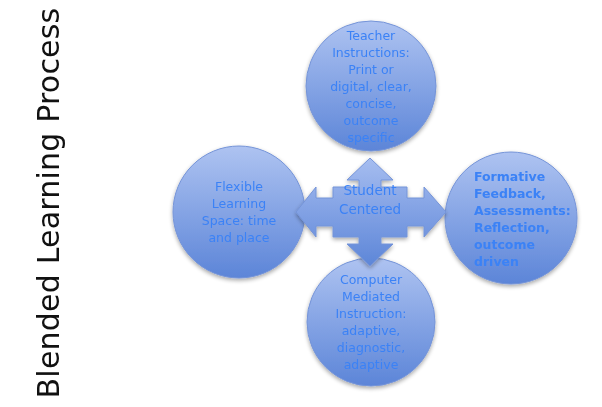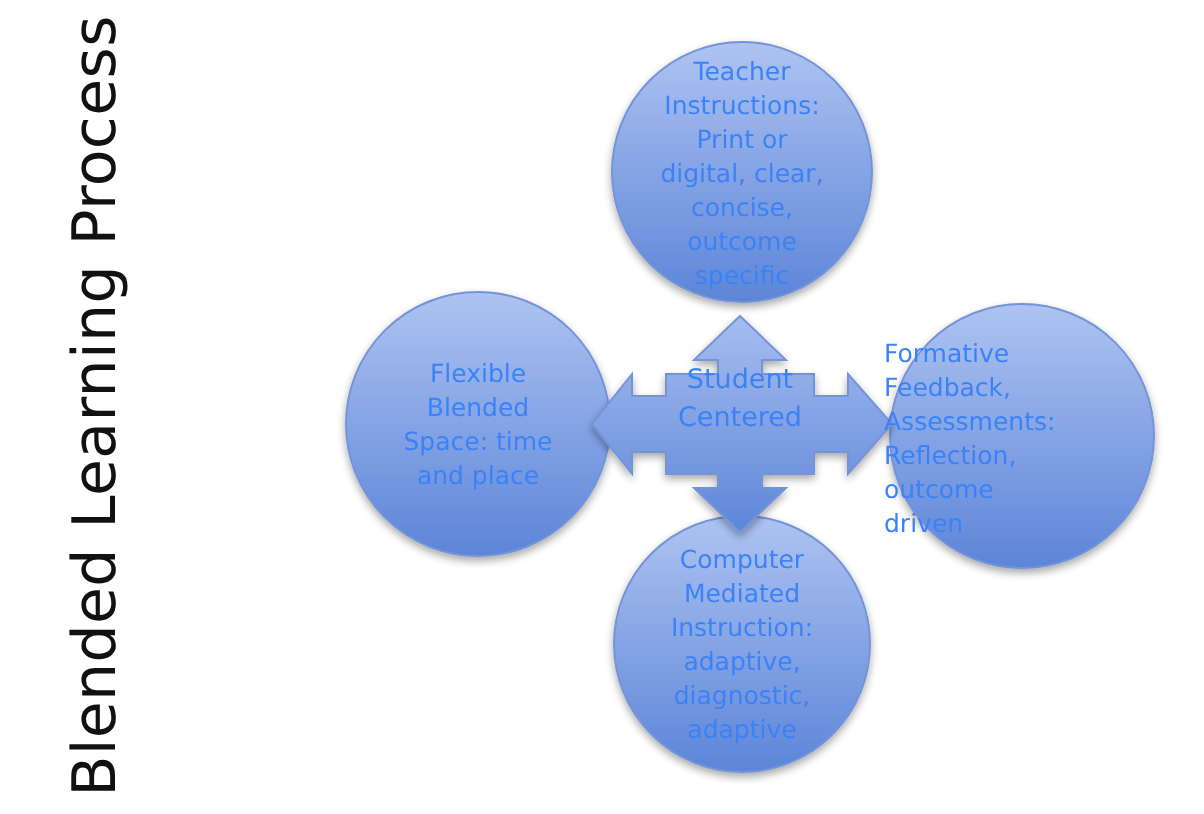--- a/index.html
+++ b/index.html
@@ -89,27 +89,27 @@
     <span>digital, clear,</span>
     <span>concise,</span>
     <span>outcome</span>
     <span>specific</span>
   </div>
 </div>
 
 <div class="node-text" style="left:179px; top:152px; width:120px; height:120px;">
   <div>
     <span>Flexible</span>
-    <span>Blended</span>
+    <span>Learning</span>
     <span>Space: time</span>
     <span>and place</span>
   </div>
 </div>
 
-<div class="node-text" style="left:442px; top:160px; width:110px; height:118px; justify-content:flex-start; text-align:left;">
+<div class="node-text" style="left:474px; top:160px; width:110px; height:118px; justify-content:flex-start; text-align:left;font-weight:bold;">
   <div>
     <span>Formative</span>
     <span>Feedback,</span>
     <span>Assessments:</span>
     <span>Reflection,</span>
     <span>outcome</span>
     <span>driven</span>
   </div>
 </div>
 

